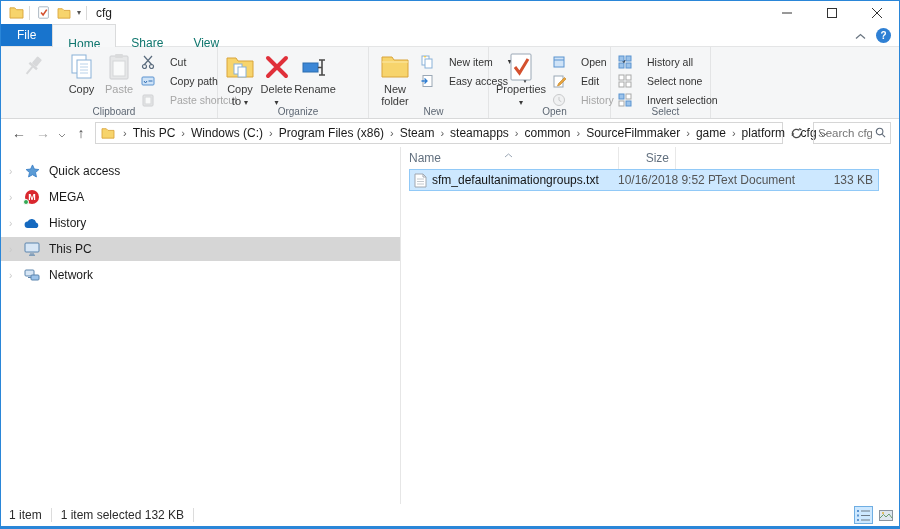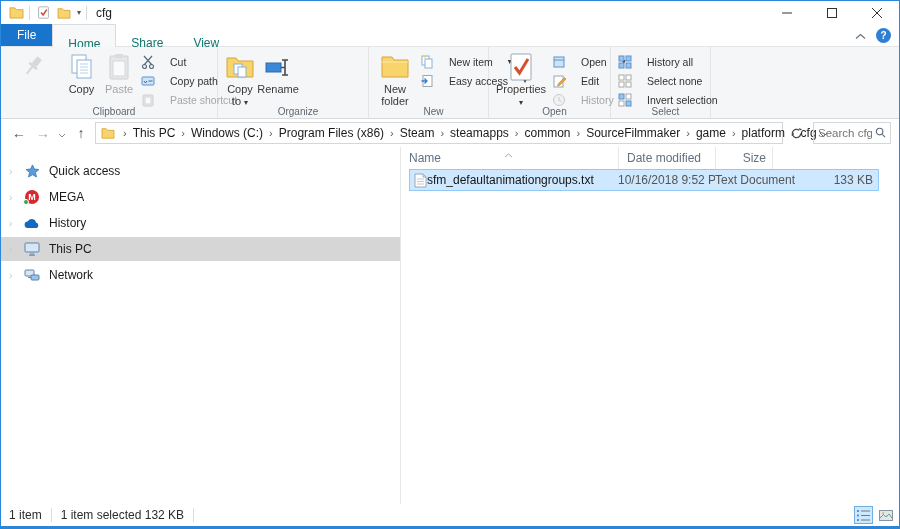--- a/index.html
+++ b/index.html
@@ -66,21 +66,21 @@
   .colheaders { display:flex; height:22px; align-items:center; font-size:12px; color:#62707f; position:relative; }
   .colh { height:22px; display:flex; align-items:center; border-right:1px solid #e8e8e8; padding-left:8px; }
   .colh-name { width:218px; }
   .colh-date { width:97px; }
   .colh-type { width:108px; }
   .colh-size { width:57px; justify-content:flex-end; padding-right:6px; }
   .sort-indicator { position:absolute; left:103px; top:0px; }
   .filerow { display:flex; align-items:center; height:22px; margin-left:8px; width:470px;
              background:var(--selection_blue,#cde8ff); border:1px solid var(--selection_border,#91c9f7); font-size:12px; }
   .cell { white-space:nowrap; overflow:hidden; }
-  .cell-name { width:208px; display:flex; align-items:center; padding-left:3px; color:#141414; }
+  .cell-name { width:208px; display:flex; align-items:center; gap:5px; padding-left:3px; color:#141414; }
   .cell-date { width:97px; color:#555; }
   .cell-type { width:108px; color:#555; }
   .cell-size { width:55px; text-align:right; padding-right:5px; color:#555; }
 
   
   .statusbar { height:22px; flex:none; display:flex; align-items:center; font-size:12px; color:#2b2b2b; padding:0 4px 0 8px; gap:9px; }
   .sdiv { width:1px; height:14px; background:#dcdcdc; }
   .status-right { margin-left:auto; display:flex; gap:3px; }
   .view-btn { width:19px; height:18px; display:flex; align-items:center; justify-content:center; border:1px solid transparent; }
   .view-btn.selected { background:var(--selection_blue,#cde8ff); border-color:#6faee3; }
@@ -217,20 +217,28 @@
     <div class="rgroup" style="width:151px">
       <div class="rbtn-lg" style="width:36px">
         <span class="icon30">
           <svg width="30" height="30" viewBox="0 0 30 30">
               <path d="M2 6h9l2 3h15v16H2z" fill="#f7d46c" stroke="#d9a43b"></path>
               <rect x="9" y="12" width="8" height="10" fill="#fff" stroke="#8ab1d8"></rect>
               <rect x="13" y="15" width="8" height="10" fill="#fff" stroke="#8ab1d8"></rect>
             </svg>
         </span>
         <span><span>Copy to</span> <span class="caret">▾</span></span>
+      </div>
+      <div class="rbtn-lg" style="width:37px">
+        <span class="icon30">
+          <svg width="30" height="30" viewBox="0 0 30 30">
+              <path d="M6 6l18 18M24 6L6 24" stroke="#e0303a" stroke-width="4" stroke-linecap="round"></path>
+            </svg>
+        </span>
+        <span><span>Delete</span> <span class="caret">▾</span></span>
       </div>
       <div class="rbtn-lg" style="width:40px">
         <span class="icon30">
           <svg width="30" height="30" viewBox="0 0 30 30">
               <rect x="3" y="11" width="15" height="9" fill="#3c87d6" stroke="#2a6cb0"></rect>
               <path d="M22 8v15M19 8h6M19 23h6M18 15.5h4" stroke="#4a4a4a" stroke-width="1.6" fill="none"></path>
             </svg>
         </span>
         <span>Rename</span>
       </div>
@@ -470,21 +478,20 @@
     </div>
 
     <div class="filepane">
       <div class="colheaders">
         <span class="sort-indicator">
           <svg width="9" height="5" viewBox="0 0 9 5">
               <path d="M1 4l3.5-3L8 4" fill="none" stroke="#9aa6b4"></path>
             </svg>
         </span>
         <div class="colh colh-name">Name</div>
-        <div class="colh colh-date">Date modified</div>
         <div class="colh colh-size">Size</div>
       </div>
       <div class="filerow">
         <div class="cell cell-name">
           <span class="side-icon" style="width:14px;height:15px">
             <svg width="13" height="15" viewBox="0 0 13 15">
                 <path d="M1 1h8l3 3v10H1z" fill="#fff" stroke="#a0a7b0"></path>
                 <path d="M9 1v3h3" fill="none" stroke="#a0a7b0"></path>
                 <path d="M3 6h7M3 8.5h7M3 11h7" stroke="#c4c9ce"></path>
               </svg>

